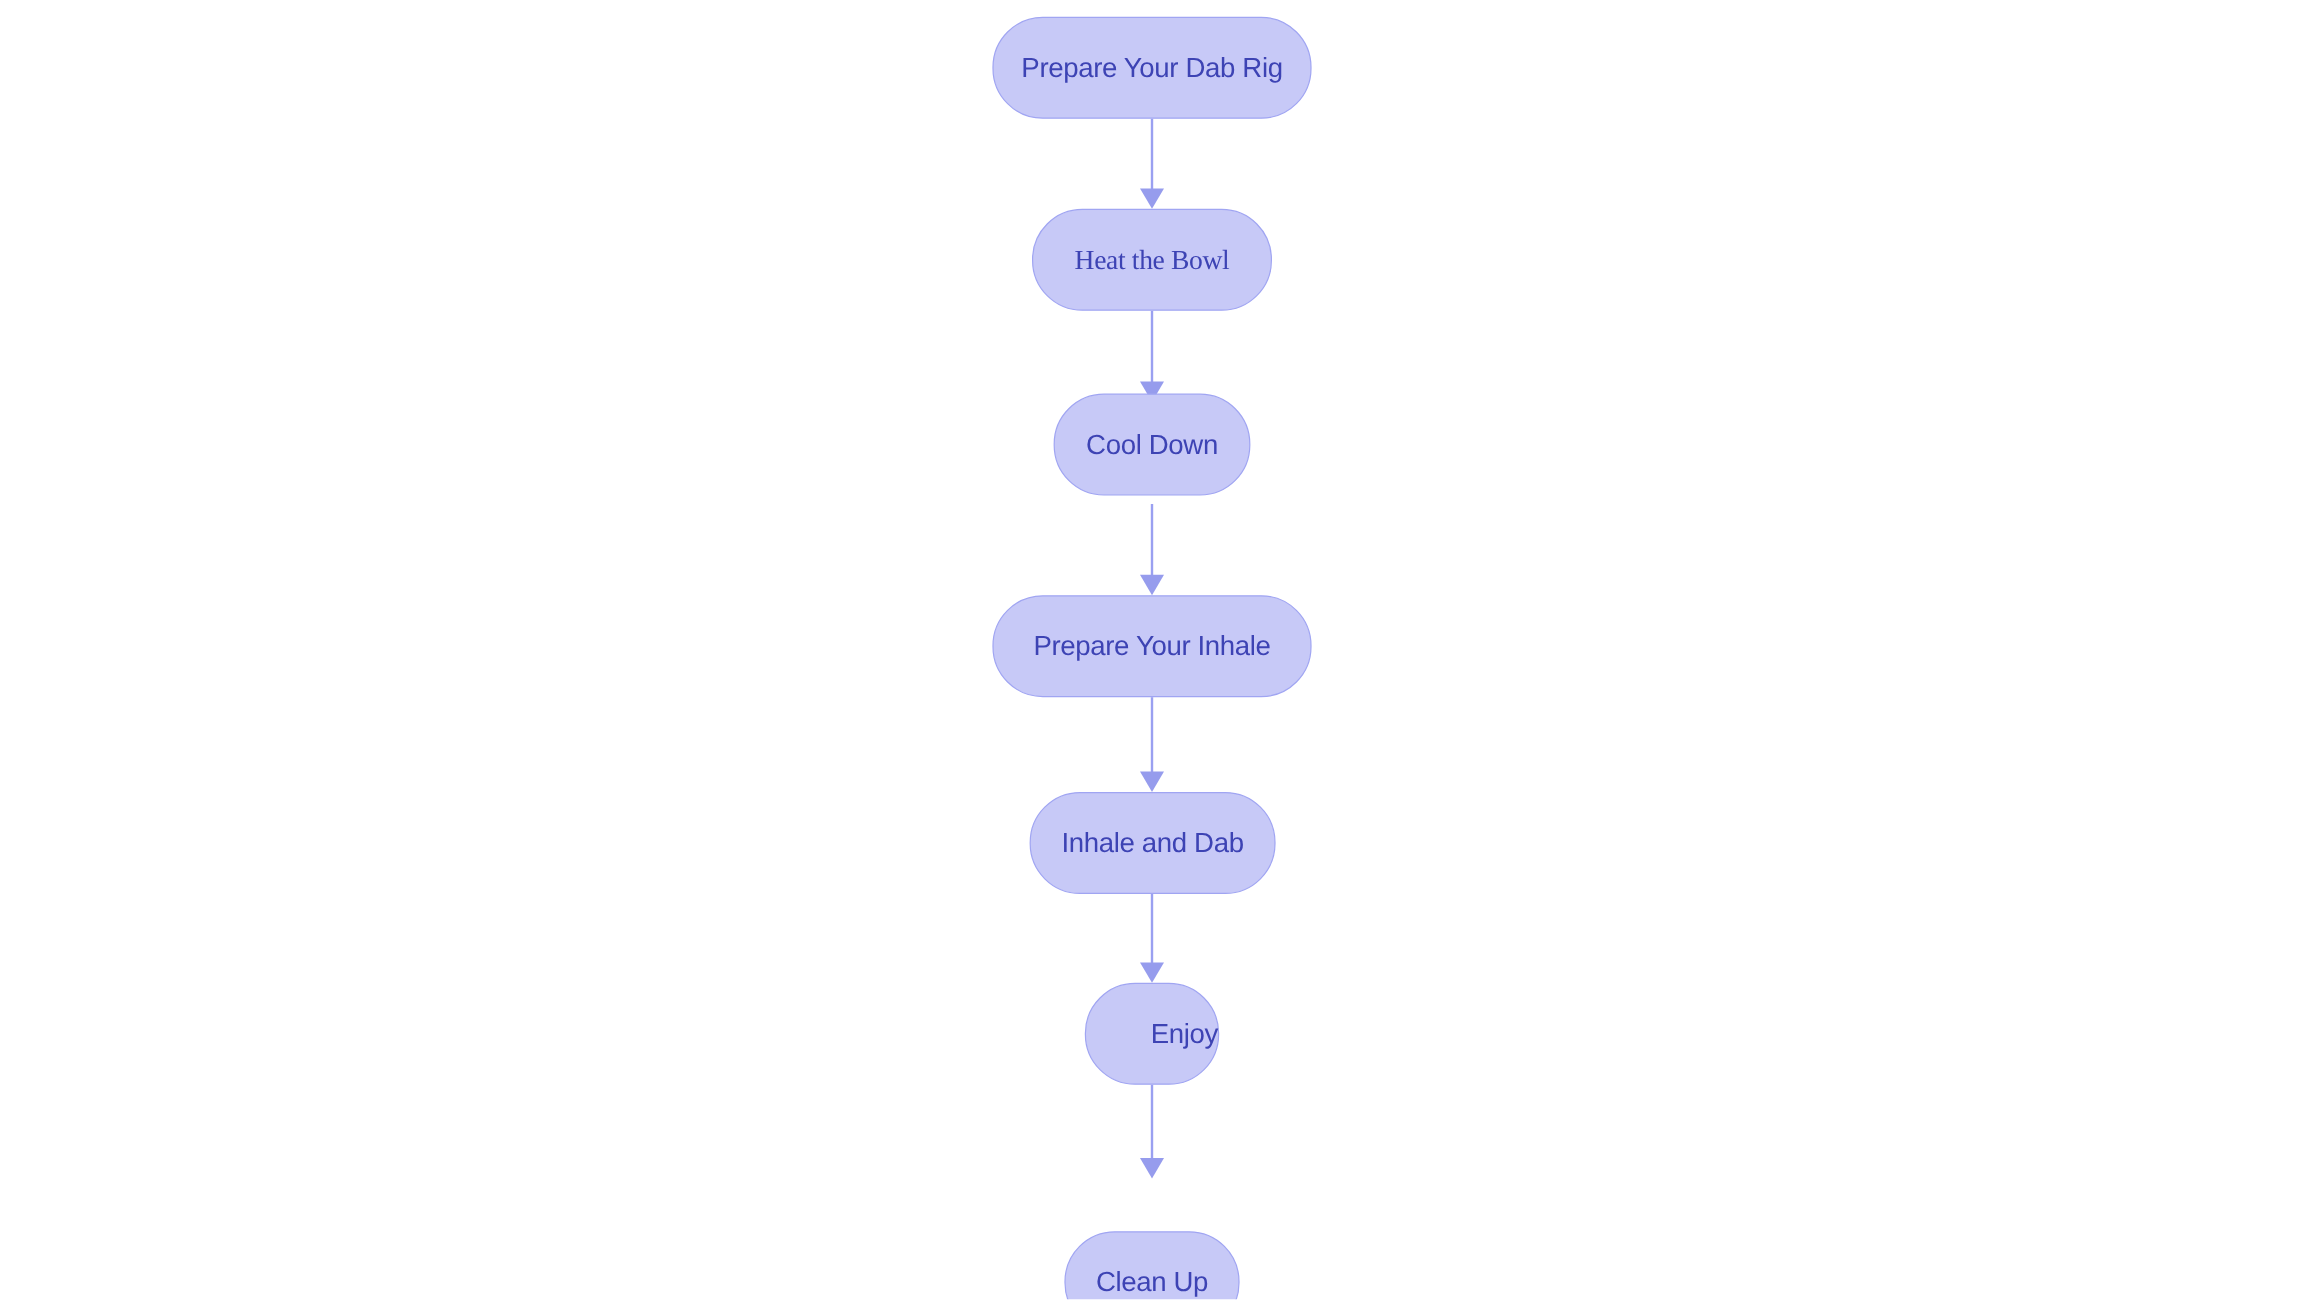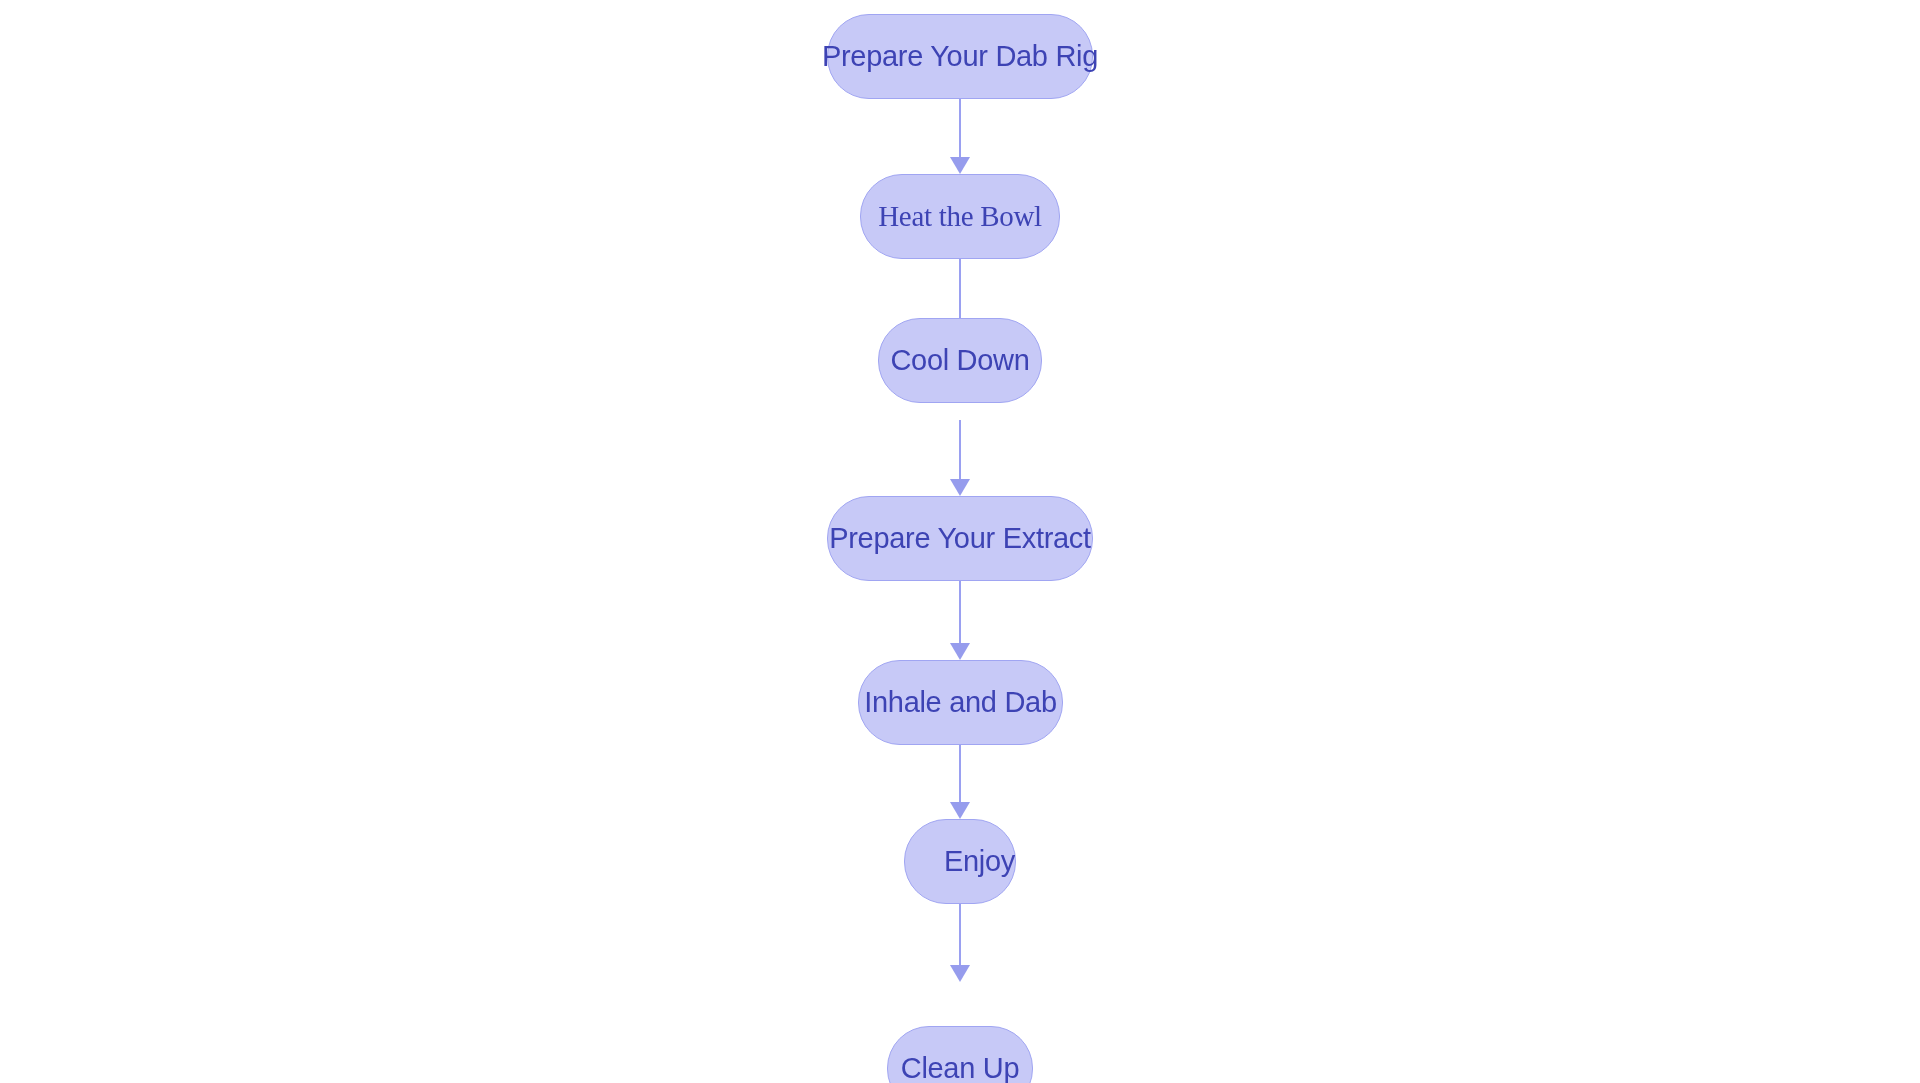--- a/index.html
+++ b/index.html
@@ -21,21 +21,21 @@
     box-sizing: border-box;
     background: #c7c9f7;
     border: 1.5px solid #a0a5f2;
     border-radius: 42px;
     display: flex;
     align-items: center;
     justify-content: center;
   }
   .node-label {
     color: #3d43b4;
-    font-size: 29px;
+    font-size: 23px;
     letter-spacing: -0.3px;
     white-space: nowrap;
     line-height: 1;
   }
   .arrow {
     position: absolute;
     left: 960px;
     width: 0;
   }
   .arrow::before {
@@ -69,28 +69,28 @@
   </div>
 
   <div class="arrow" style="top:99px; height:75px;"></div>
 
   <div class="node" style="left:860px; top:174px; width:200px;font-family:Liberation Serif, serif;">
     <span class="node-label">Heat the Bowl</span>
   </div>
 
   <div class="arrow" style="top:259px; height:76px;"></div>
 
-  <div class="node" style="left:878px; top:318px; width:164px;">
+  <div class="node" style="left:878px; top:328px; width:164px;">
     <span class="node-label">Cool Down</span>
   </div>
 
   <div class="arrow" style="top:420px; height:76px;"></div>
 
   <div class="node" style="left:827px; top:496px; width:266px;">
-    <span class="node-label">Prepare Your Extract</span>
+    <span class="node-label">Prepare Your Inhale</span>
   </div>
 
   <div class="arrow" style="top:581px; height:79px;"></div>
 
   <div class="node" style="left:858px; top:660px; width:205px;">
     <span class="node-label">Inhale and Dab</span>
   </div>
 
   <div class="arrow" style="top:745px; height:74px;"></div>
 

